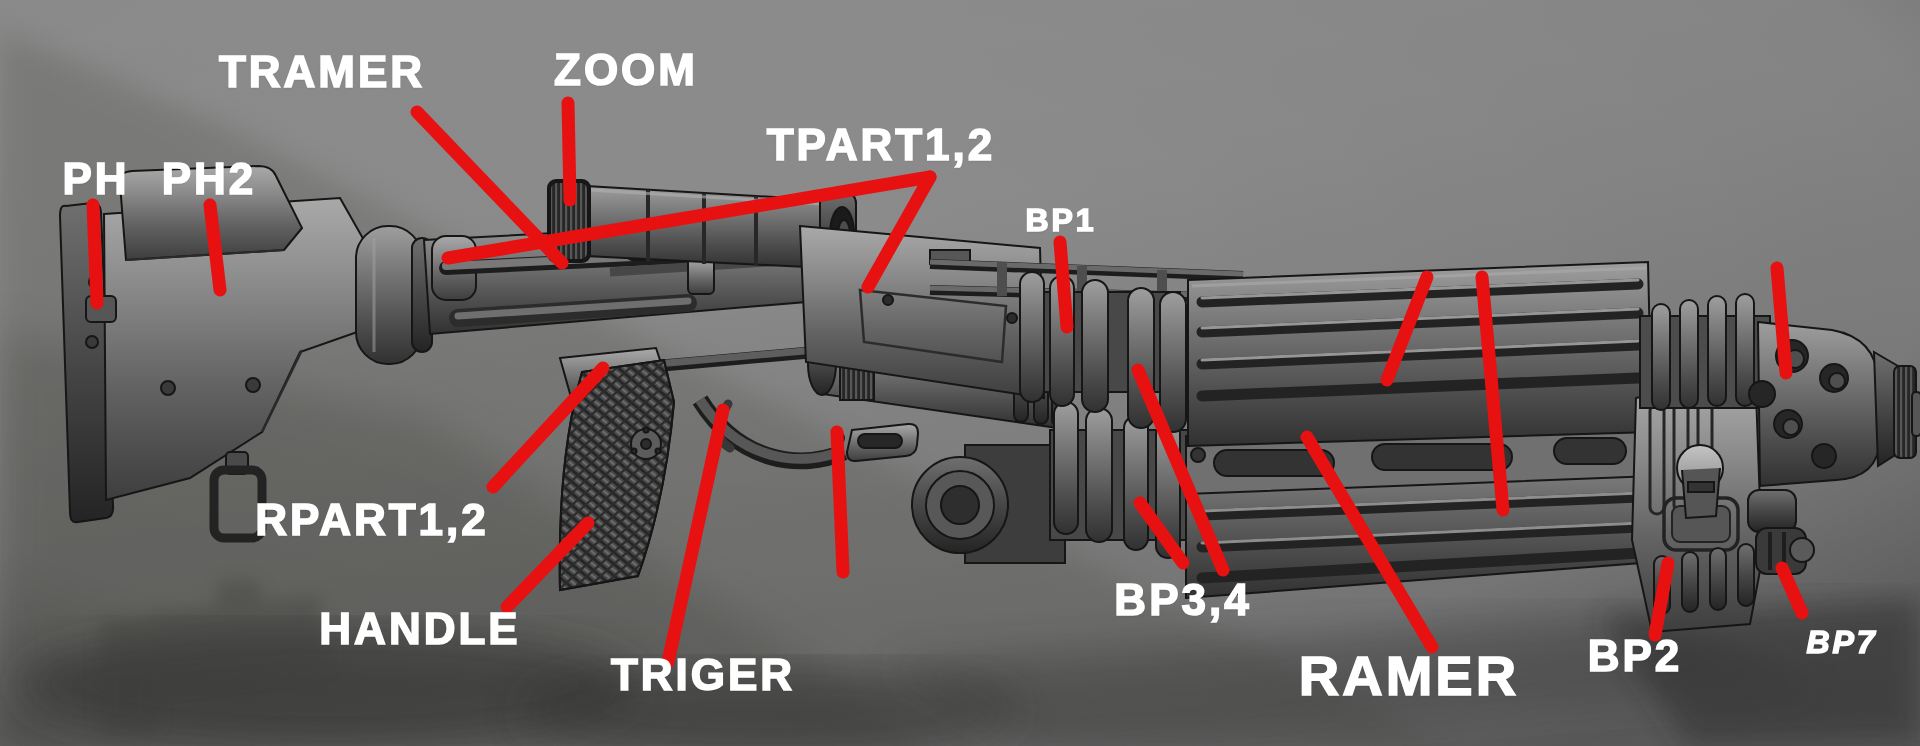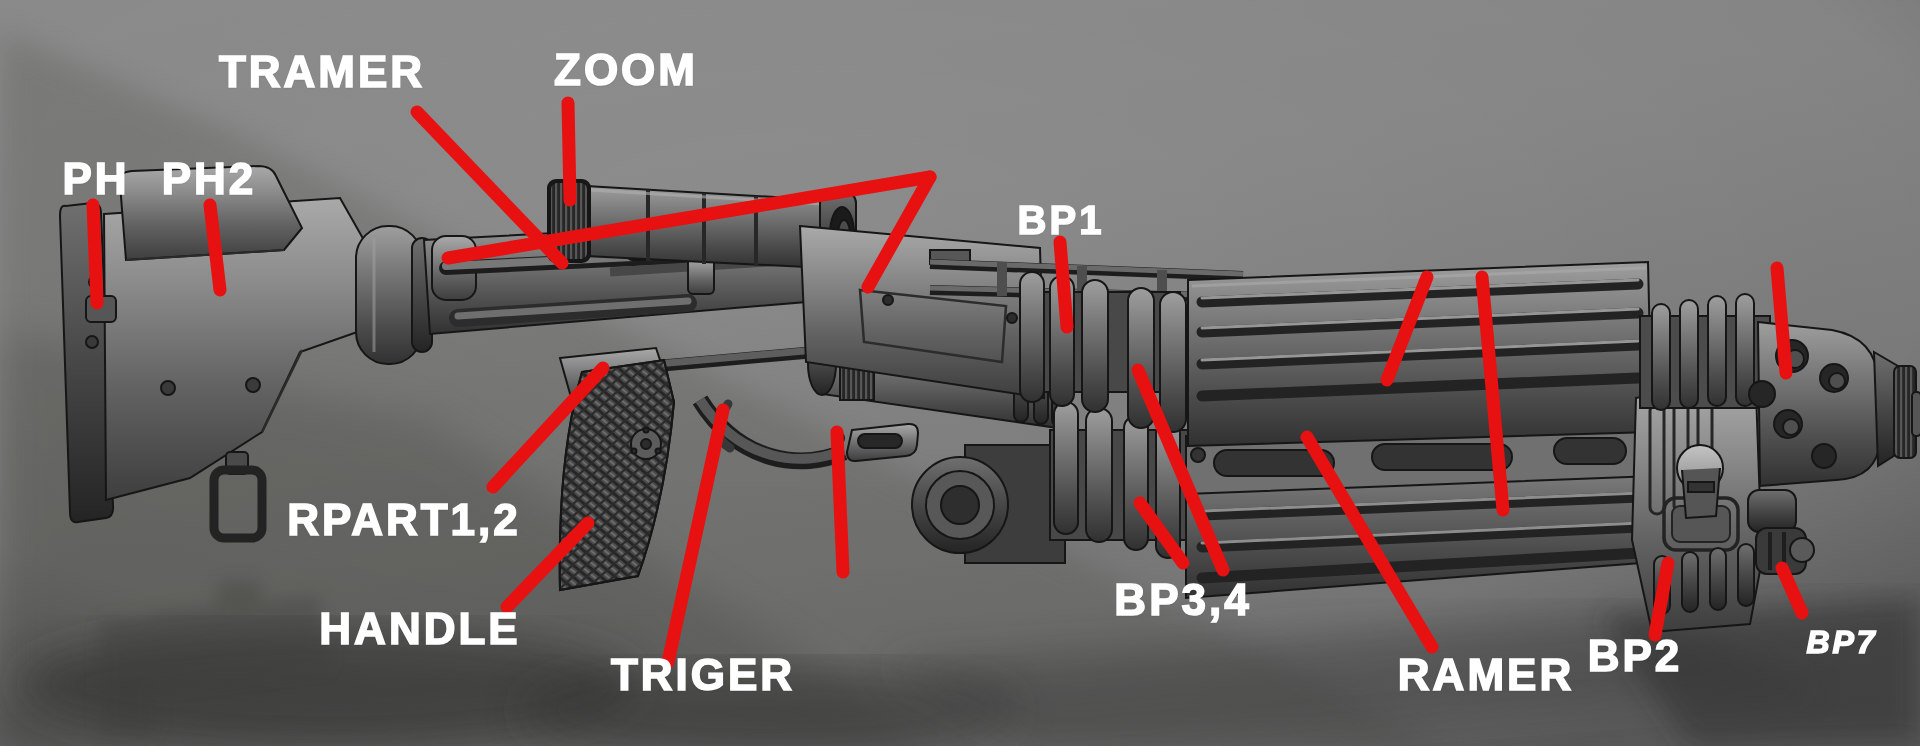--- a/index.html
+++ b/index.html
@@ -337,25 +337,26 @@
       <line x1="1183" y1="563" x2="1140" y2="503" stroke="#e81111" stroke-width="13" stroke-linecap="round"></line>
       <line x1="1223" y1="570" x2="1138" y2="370" stroke="#e81111" stroke-width="13" stroke-linecap="round"></line>
       <line x1="1432" y1="647" x2="1307" y2="437" stroke="#e81111" stroke-width="13" stroke-linecap="round"></line>
       <line x1="1655" y1="635" x2="1668" y2="563" stroke="#e81111" stroke-width="13" stroke-linecap="round"></line>
       <line x1="1802" y1="613" x2="1782" y2="568" stroke="#e81111" stroke-width="13" stroke-linecap="round"></line>
     </svg>
 
   <div id="labels-layer">
       <div class="part-label" style="left: 322px; top: 72px; font-size: 44px; color: rgb(255, 255, 255);">TRAMER</div>
       <div class="part-label" style="left: 597px; top: 70px; font-size: 44px; color: rgb(255, 255, 255); margin-left: 29px;">ZOOM</div>
+      <div class="part-label" style="left: 881px; top: 145px; font-size: 44px; color: rgb(255, 255, 255);">TPART1,2</div>
       <div class="part-label" style="left: 96px; top: 179px; font-size: 44px; color: rgb(255, 255, 255);">PH</div>
       <div class="part-label" style="left: 209px; top: 179px; font-size: 44px; color: rgb(255, 255, 255);">PH2</div>
-      <div class="part-label" style="left: 1061px; top: 220px; font-size: 40px; color: rgb(255, 255, 255);">BP1</div>
-      <div class="part-label" style="left: 404px; top: 520px; font-size: 44px; color: rgb(255, 255, 255);">RPART1,2</div>
+      <div class="part-label" style="left: 1061px; top: 220px; font-size: 32px; color: rgb(255, 255, 255);">BP1</div>
+      <div class="part-label" style="left: 372px; top: 520px; font-size: 44px; color: rgb(255, 255, 255);">RPART1,2</div>
       <div class="part-label" style="left: 420px; top: 629px; font-size: 44px; color: rgb(255, 255, 255);">HANDLE</div>
       <div class="part-label" style="left: 687px; top: 675px; font-size: 44px; color: rgb(255, 255, 255); margin-left: 16px;">TRIGER</div>
       <div class="part-label" style="left: 1183px; top: 600px; font-size: 44px; color: rgb(255, 255, 255);">BP3,4</div>
-      <div class="part-label" style="left: 1486px; top: 675px; font-size: 44px; color: rgb(255, 255, 255);">RAMER</div>
+      <div class="part-label" style="left: 1409px; top: 675px; font-size: 56px; color: rgb(255, 255, 255);">RAMER</div>
       <div class="part-label" style="left: 1635px; top: 656px; font-size: 44px; color: rgb(255, 255, 255);">BP2</div>
       <div class="part-label" style="left: 1842px; top: 642px; font-size: 32px; color: rgb(255, 255, 255); font-style: italic;">BP7</div>
     </div>
 
 </div>
 
 </body></html>

